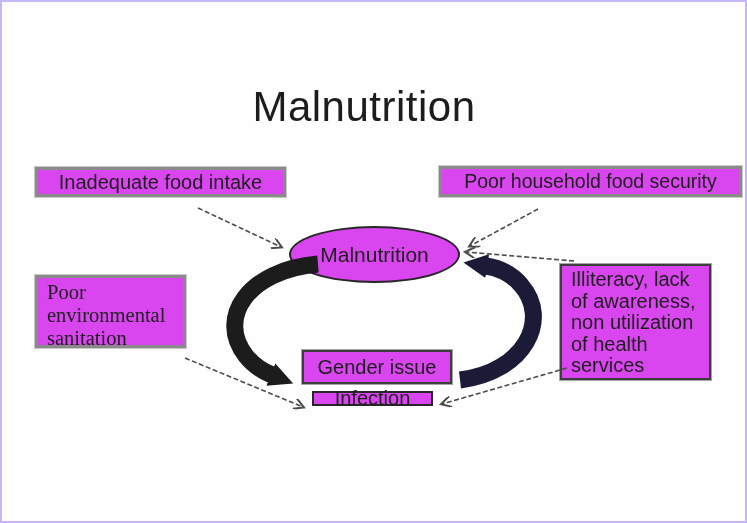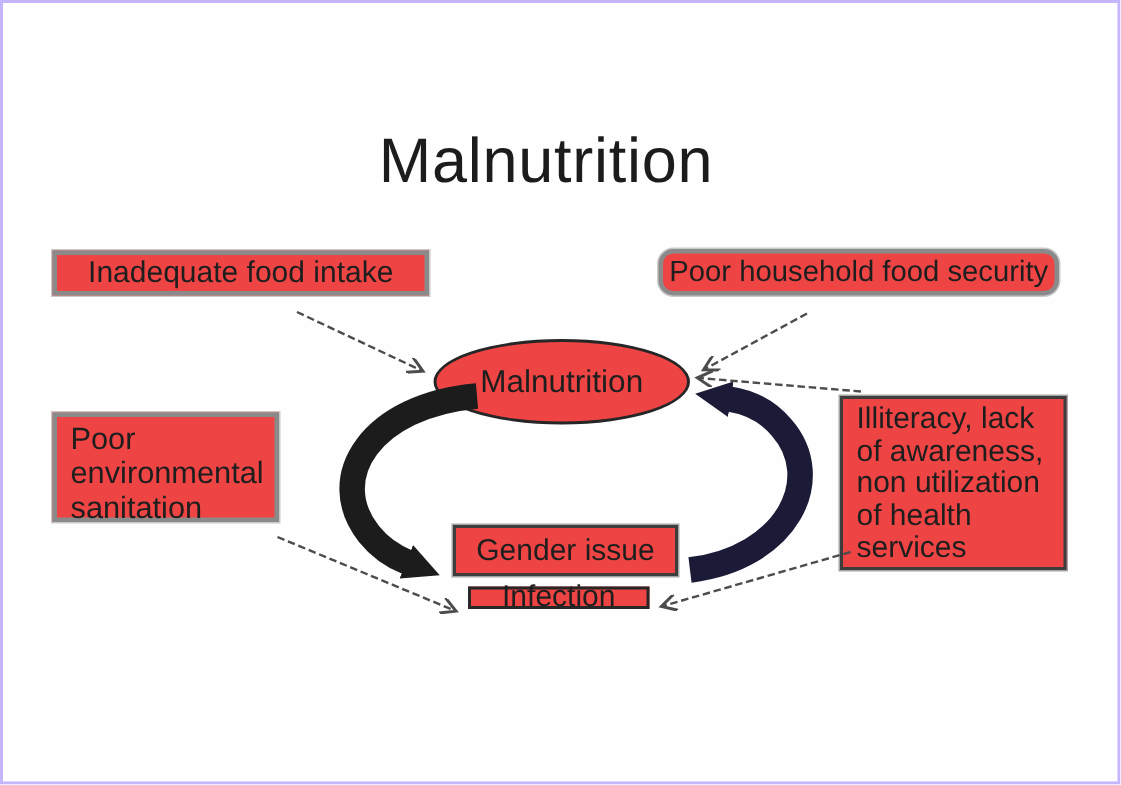--- a/index.html
+++ b/index.html
@@ -18,41 +18,41 @@
     left:150px;top:84px;width:424px;
     text-align:center;
     font-size:42px;
     letter-spacing:0.5px;
     color:#1c1c1c;
     line-height:1.0;
   }
   .node{
     position:absolute;
     box-sizing:border-box;
-    background:#ef4444;
+    background:#d946ef;
     display:flex;
     align-items:center;
     justify-content:center;
     font-size:20px;
     white-space:pre-line;
     z-index:1;
   }
   .gray-border{border:3px solid #8a8a8a; box-shadow:0 0 0 1px #c9c9c9;}
   .dark-border{border:2px solid #3d3d3d; box-shadow:0 0 0 1px #a5a5a5;}
   .box-inadequate{left:33px;top:165px;width:251px;height:30px;}
-  .box-security{left:437px;top:164px;width:267px;height:31px;font-size:19.5px;white-space:nowrap;border-radius:10px;}
+  .box-security{left:437px;top:164px;width:303px;height:31px;font-size:19.5px;white-space:nowrap;}
   .oval-malnutrition{
     left:287px;top:224px;width:171px;height:57px;
     border:2px solid #262626;border-radius:50%;
     font-size:21px;
   }
   .box-sanitation{
     left:33px;top:273px;width:151px;height:73px;
     justify-content:flex-start;align-items:flex-start;
-    padding:3px 6px 0 9px;line-height:23px;font-size:20.5px;
+    padding:3px 6px 0 9px;line-height:23px;font-size:20.5px;font-family:Liberation Serif, serif;
   }
   .box-gender{left:300px;top:310px;width:150px;height:34px;margin-top:38px;}
   .box-illiteracy{
     left:558px;top:262px;width:151px;height:116px;
     justify-content:flex-start;align-items:flex-start;
     padding:3px 4px 12px 9px;line-height:21.5px;
   }
   .box-infection{left:310px;top:389px;width:121px;height:15px;border:2px solid #272727;}
   svg.overlay{
     position:absolute;left:0;top:0;width:747px;height:523px;

